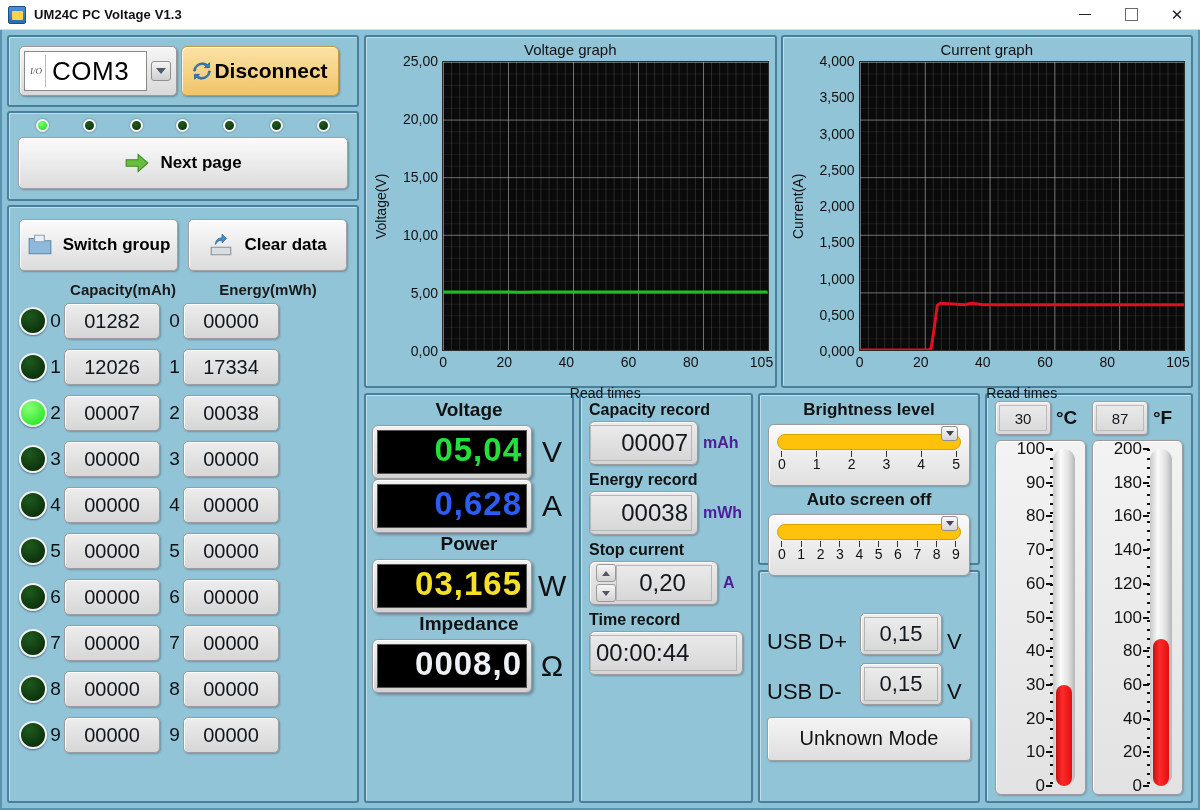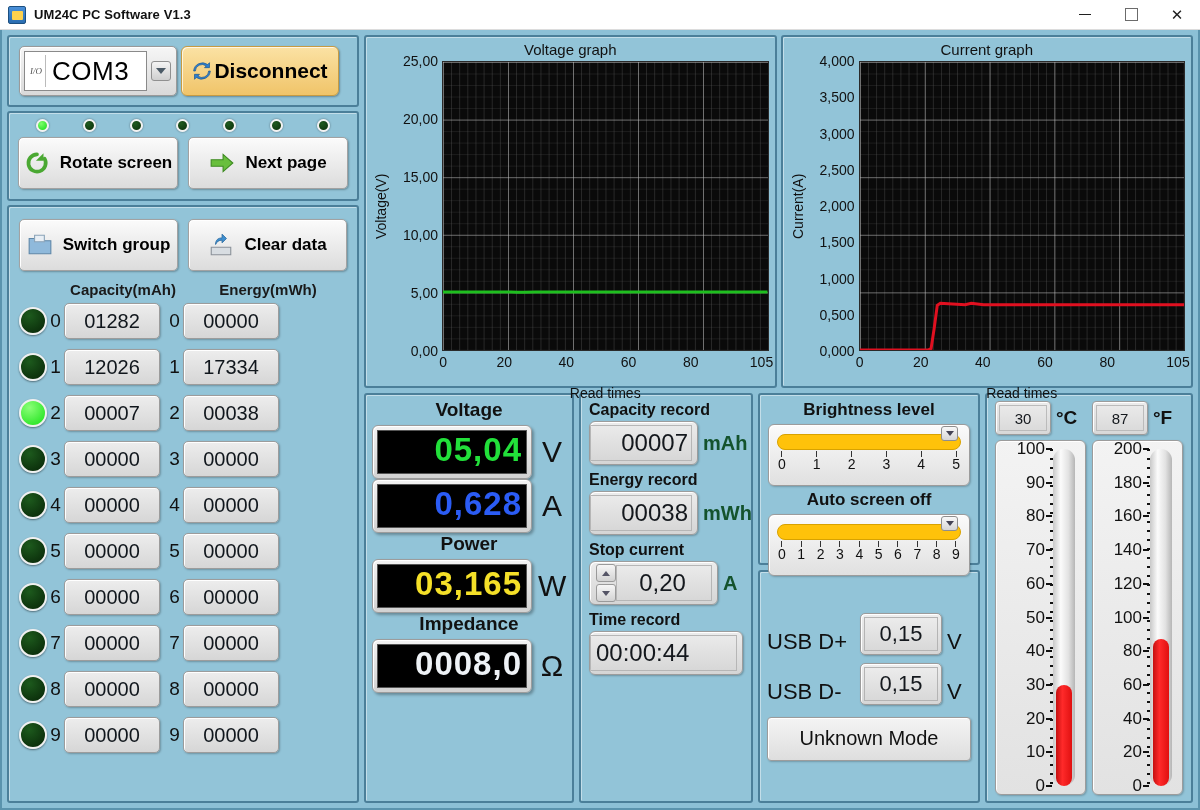--- a/index.html
+++ b/index.html
@@ -204,21 +204,21 @@
     border: 1px solid #9c9c9c;
     box-shadow: 1px 1px 2px rgba(0,0,0,.25), inset 1px 1px 0 #fff;
     display:flex; align-items:center; justify-content:flex-end; overflow:hidden;
     padding: 3px 5px 3px 0;
   }
   .rbox-in {
     border: 1px solid #b6b6b6; height: 100%; width: 100%;
     display:flex; align-items:center; justify-content:flex-end; overflow:hidden;
     font-size: 24px; color:#14181d; white-space: nowrap; padding-right: 3px;
   }
-  .runit { font-size: 20px; font-weight:bold; color:#14532d; width: 40px; flex:none; }
+  .runit { font-size: 16px; font-weight:bold; color:#4c1d95; width: 40px; flex:none; }
   .spin { width: 20px; height: 38px; display:flex; flex-direction:column; gap:2px; flex:none; margin-left:3px;}
   .spbtn {
     flex:1; background: linear-gradient(#f6f6f6,#d3d3d3); border:1px solid #9a9a9a;
     border-radius:3px; display:flex; align-items:center; justify-content:center;
   }
   .spbtn.up::after { content:""; border-left:4px solid transparent; border-right:4px solid transparent; border-bottom:5px solid #556; }
   .spbtn.dn::after { content:""; border-left:4px solid transparent; border-right:4px solid transparent; border-top:5px solid #556; }
 
   #mid-col { width: 222px; flex:none; display:flex; flex-direction:column; gap: 5px; }
   #bright-panel { height: 172px; padding: 5px 8px; }
@@ -310,21 +310,21 @@
     position:absolute; left: -3px; top: 0; bottom: 0; width: 3px;
     background-image: linear-gradient(to bottom, #111 0 2px, transparent 2px 100%);
     background-size: 100% 9px;
   }
 </style>
 </head>
 <body>
 
 <div id="titlebar">
   <div id="app-icon"></div>
-  <div id="title-text">UM24C PC Software V1.3</div>
+  <div id="title-text">UM24C PC Voltage V1.3</div>
   <div id="wctrls">
     <div class="wctrl wc-min"></div>
     <div class="wctrl wc-max"></div>
     <div class="wctrl">✕</div>
   </div>
 </div>
 
 <div id="app">
 
   <div id="left-col">
@@ -351,29 +351,20 @@
       <div id="leds">
           <div class="led on"></div>
           <div class="led"></div>
           <div class="led"></div>
           <div class="led"></div>
           <div class="led"></div>
           <div class="led"></div>
           <div class="led"></div>
         </div>
       <div class="btnrow">
-        <div class="gbtn">
-          <span class="ico">
-            <svg viewBox="0 0 24 24">
-                <path d="M12 4a8 8 0 1 0 7 4" fill="none" stroke="#4aa832" stroke-width="3.4" stroke-linecap="round"></path>
-                <path d="M18 3v7h-7z" fill="#4aa832"></path>
-              </svg>
-          </span>
-          <span>Rotate screen</span>
-        </div>
         <div class="gbtn">
           <span class="ico">
             <svg viewBox="0 0 24 24">
                 <path d="M2 9h11V4l9 8-9 8v-5H2z" fill="#68bf3c" stroke="#3e8a22" stroke-width="1"></path>
               </svg>
           </span>
           <span>Next page</span>
         </div>
       </div>
     </div>

